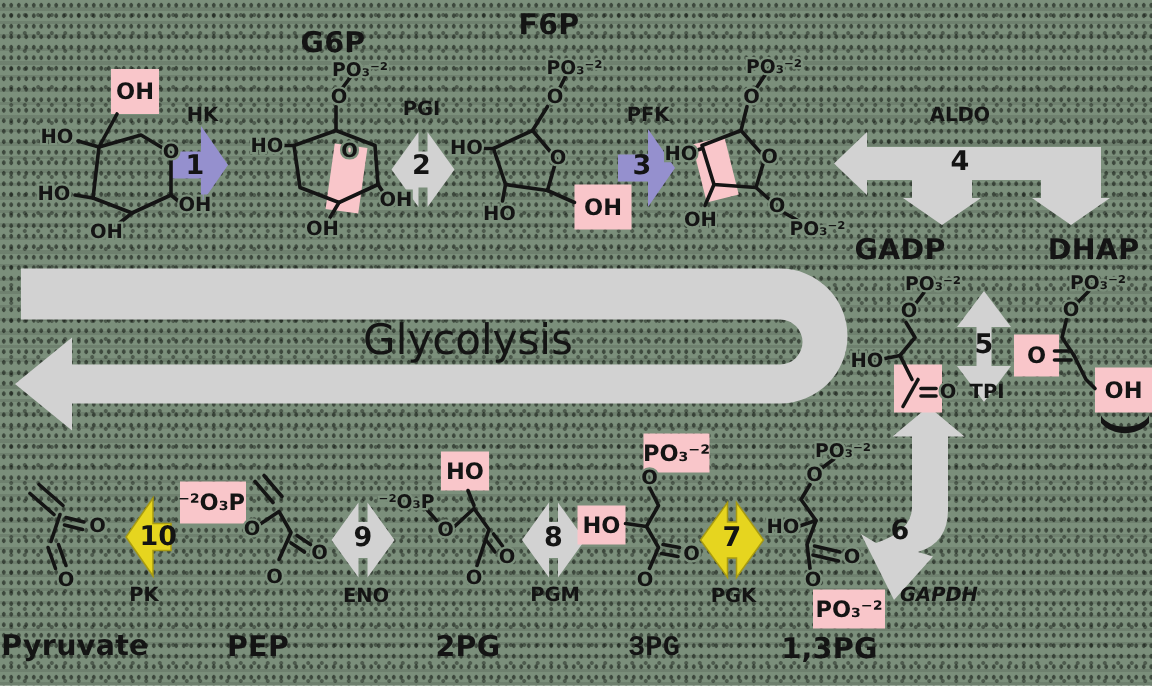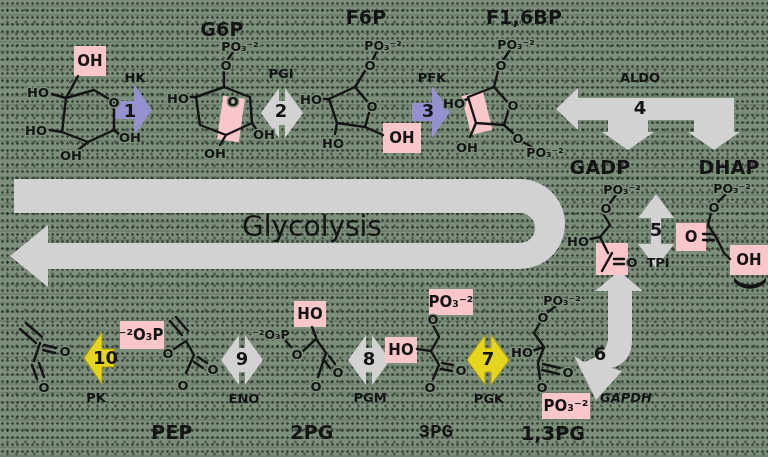--- a/index.html
+++ b/index.html
@@ -213,23 +213,23 @@
       <path class="bond" d="M31,78 L36,92"></path>
       <text class="atom" x="57" y="66">O</text>
       <text class="atom" x="36" y="102">O</text>
     </g>
   </svg>
 
   <span class="lbl banner" style="left:269px;top:227px;">Glycolysis</span>
 
   <span class="lbl met" style="left:222px;top:29px;">G6P</span>
   <span class="lbl met" style="left:366px;top:17px;">F6P</span>
-  <span class="lbl met" style="left:524px;top:17px;">F1,6BP</span>
   <span class="lbl met" style="left:600px;top:167px;">GADP</span>
   <span class="lbl met" style="left:729px;top:167px;">DHAP</span>
+  <span class="lbl met" style="left:50px;top:431px;">Pyruvate</span>
   <span class="lbl met" style="left:172px;top:432px;">PEP</span>
   <span class="lbl met" style="left:312px;top:432px;">2PG</span>
   <span class="lbl met" style="left:436px;top:432px;font-family:Liberation Mono, monospace;">3PG</span>
   <span class="lbl met" style="left:553px;top:433px;">1,3PG</span>
 
   <span class="lbl enz" style="left:135px;top:77px;">HK</span>
   <span class="lbl enz" style="left:281px;top:73px;">PGI</span>
   <span class="lbl enz" style="left:432px;top:77px;">PFK</span>
   <span class="lbl enz" style="left:640px;top:77px;">ALDO</span>
   <span class="lbl enz" style="left:658px;top:262px;">TPI</span>

